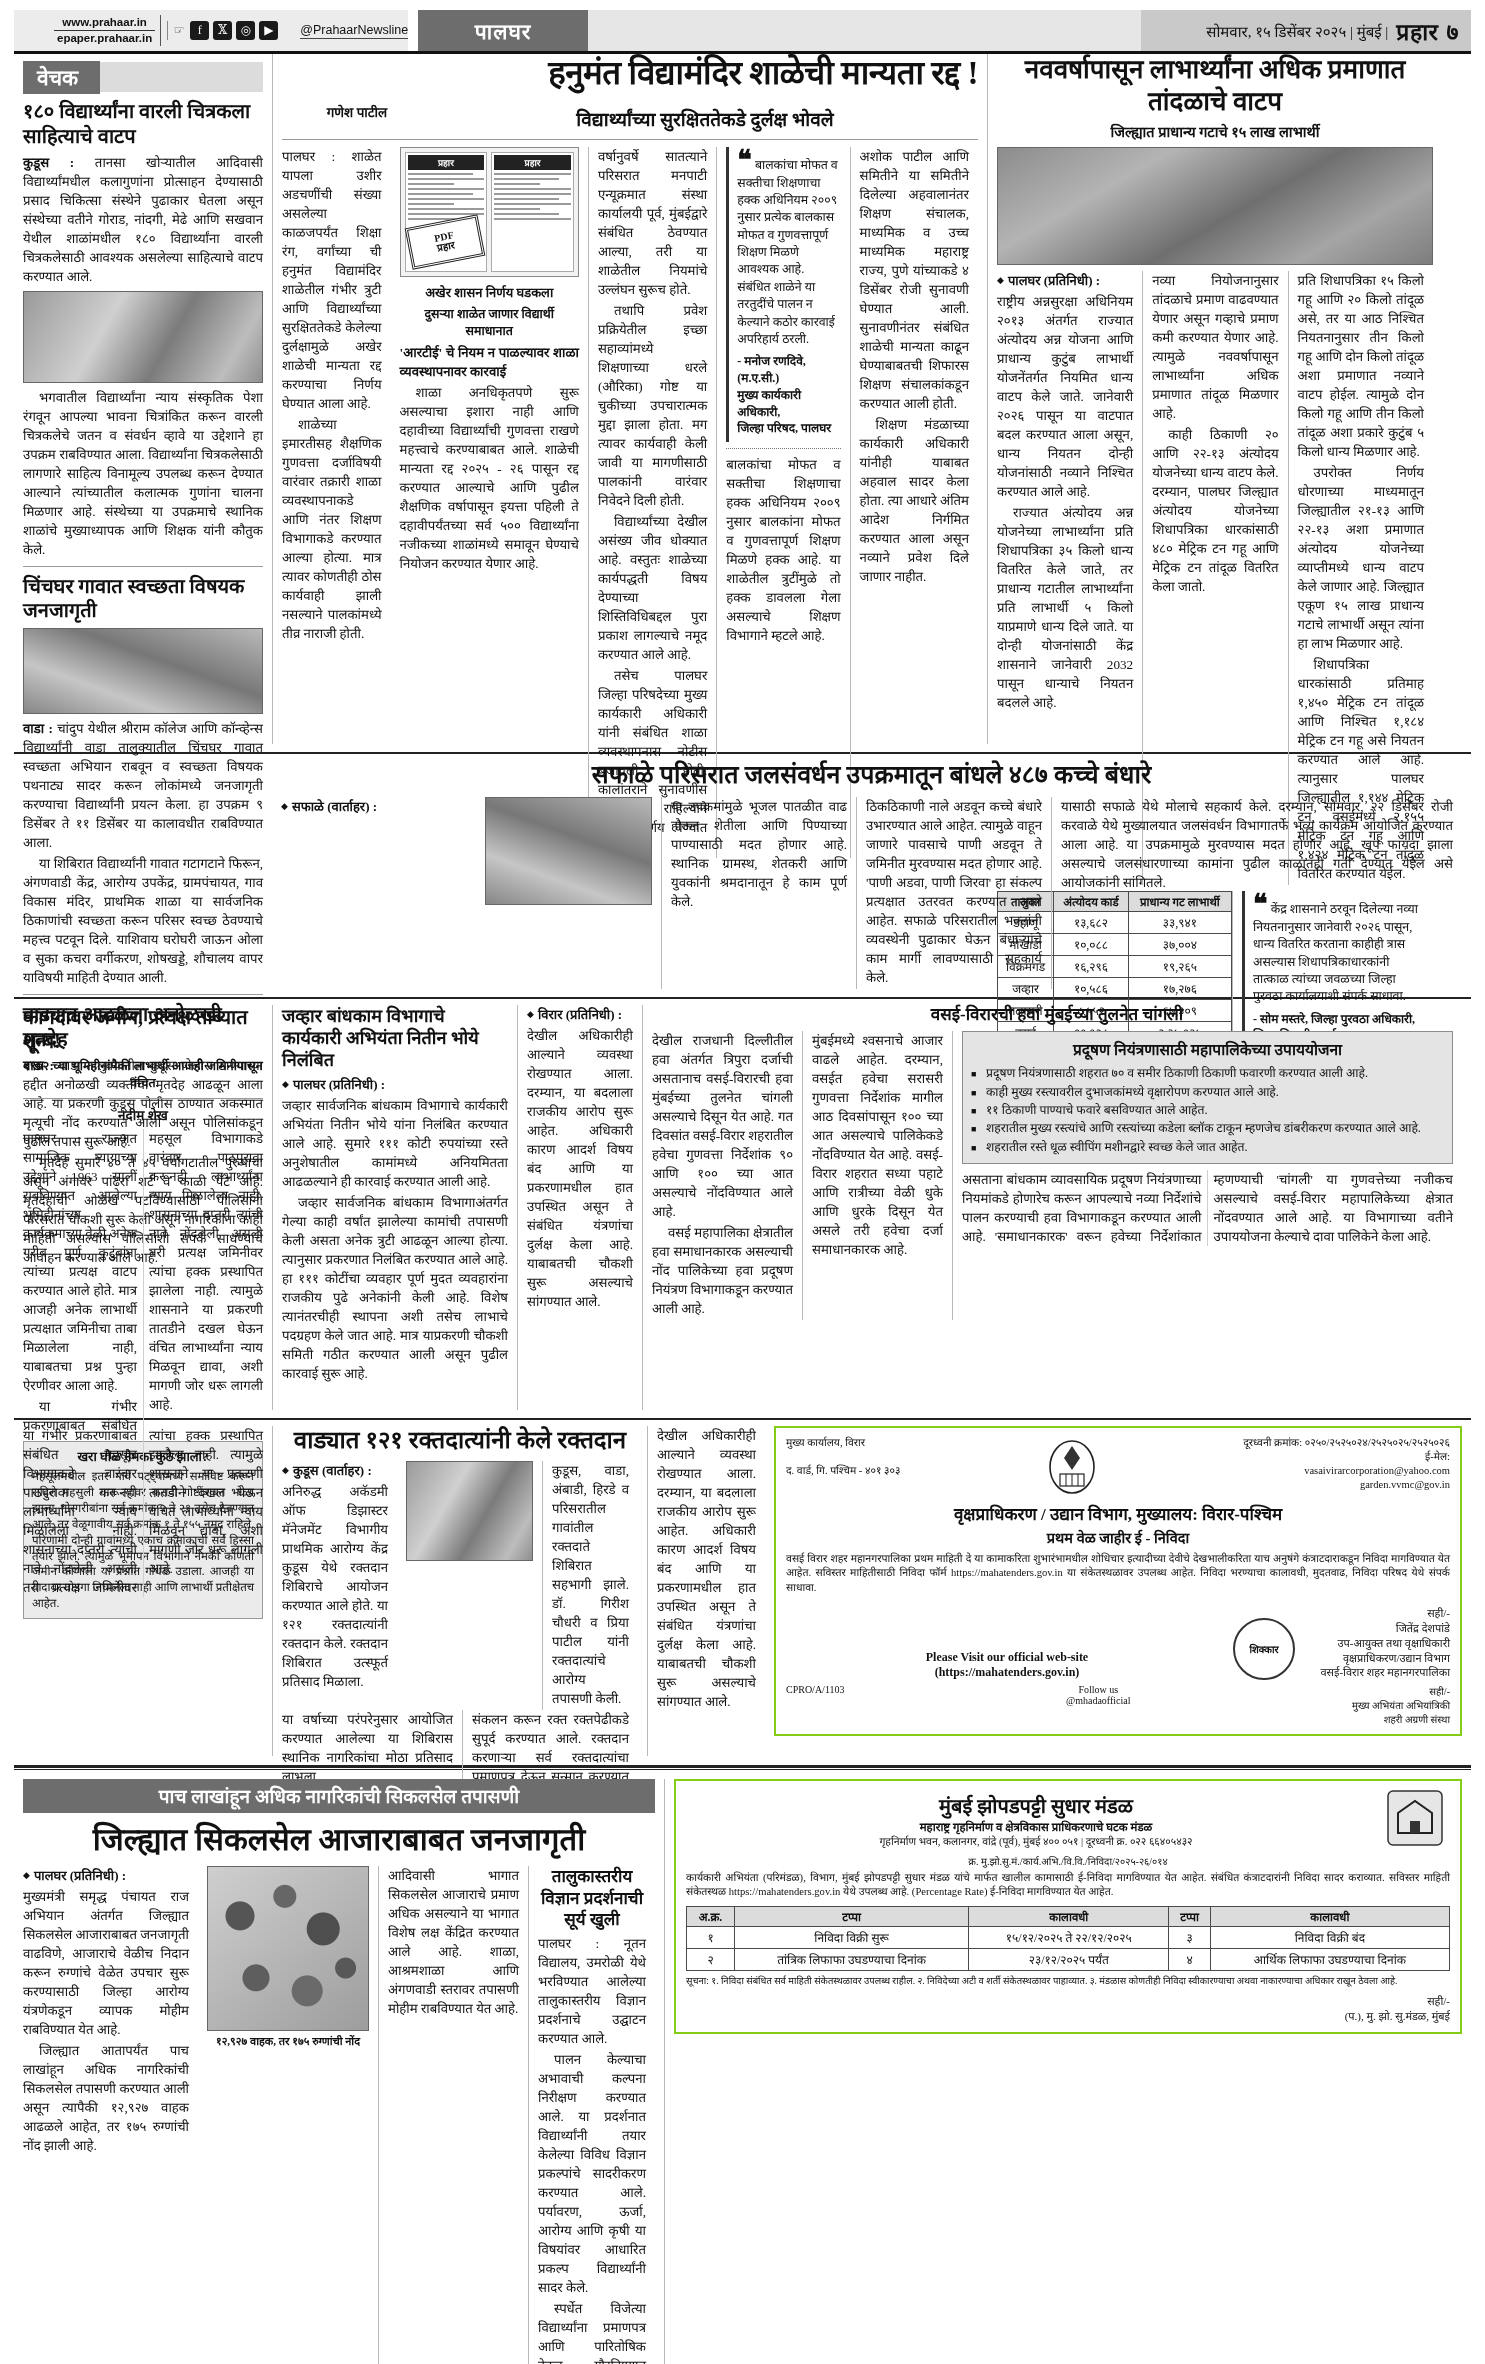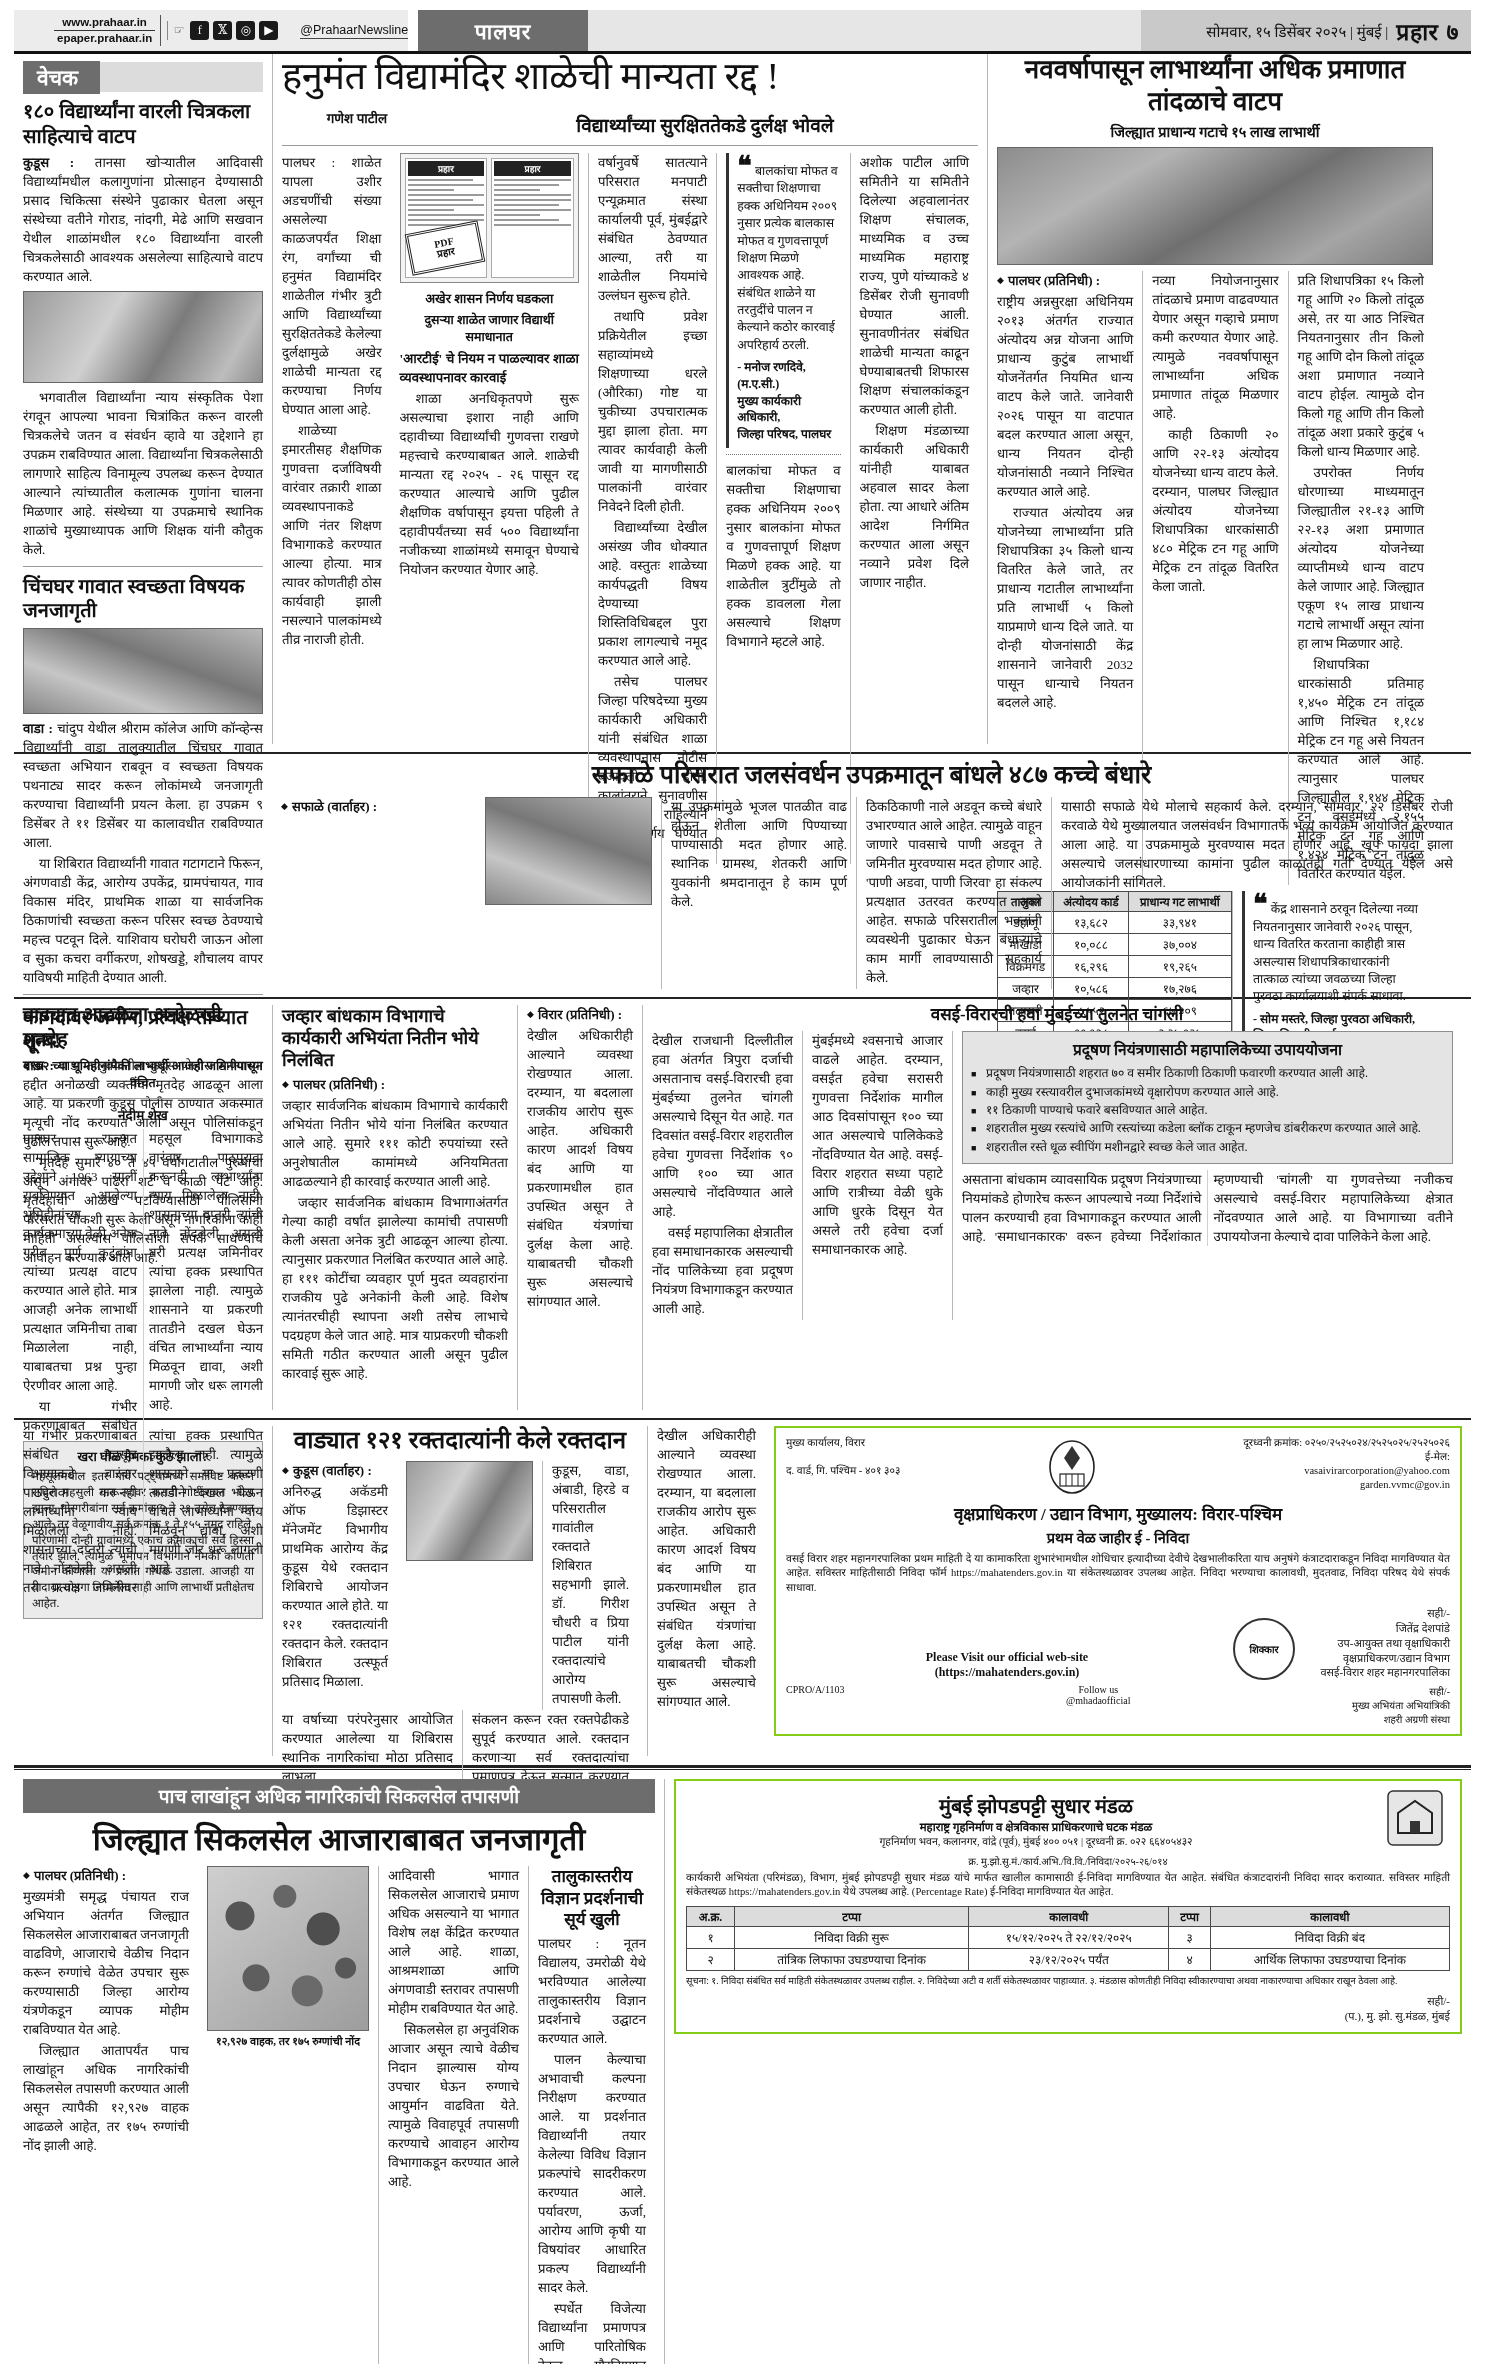--- a/index.html
+++ b/index.html
@@ -37,21 +37,21 @@
   .col { padding: 0 9px; }
   .vrule { border-left: 1px solid #b8b8b8; }
   .hrule { border-top: 1px solid #9a9a9a; margin: 7px 0; }
   .hrule-thick { border-top: 2px solid #222; margin: 8px 0 6px; }
   .hrule-dotted { border-top: 1px dotted #777; margin: 6px 0; }
 
   
   .tag-vechak { display:inline-block; background:#6d6d6d; color:#fff; font-size:21px;
                 font-weight:bold; padding:2px 22px 3px 14px; position:relative; }
   .tag-wrap { background:#dcdcdc; height:30px; display:flex; align-items:center; margin:8px 0 7px;}
-  h1.lead { font-size:38px; font-weight:normal; line-height:1.16; text-align:left; letter-spacing:-0.5px;}
+  h1.lead { font-size:33px; font-weight:bold; line-height:1.16; text-align:right; letter-spacing:-0.5px;}
   h2.sub-lead { font-size:19px; font-weight:bold; text-align:center; margin-top:8px; }
   h2.hl-c { font-size:26px; font-weight:bold; line-height:1.22; text-align:center; }
   h3.hl-sm { font-size:20px; font-weight:bold; line-height:1.24; }
   h3.hl-sm-c { font-size:21px; font-weight:bold; line-height:1.25; text-align:center; }
   .kicker { font-size:14.5px; font-weight:bold; text-align:center; margin-top:4px; }
   .byline { font-size:13.5px; text-align:center; font-weight:600; margin:5px 0; }
   .dateline { font-size:13px; font-weight:bold; margin-bottom:3px; }
   .dateline .dia::before { content:"\25C6"; font-size:9px; margin-right:4px; vertical-align:2px;}
   p.body { font-size:13.2px; line-height:1.44; text-align:justify; text-indent:16px; margin-bottom:2px;
            font-family:"Liberation Serif", serif; }
@@ -526,21 +526,20 @@
           <div class="dateline"><span class="dia"></span><span>पालघर (प्रतिनिधी) :</span></div>
           <p class="body noind">मुख्यमंत्री समृद्ध पंचायत राज अभियान अंतर्गत जिल्ह्यात सिकलसेल आजाराबाबत जनजागृती वाढविणे, आजाराचे वेळीच निदान करून रुग्णांचे वेळेत उपचार सुरू करण्यासाठी जिल्हा आरोग्य यंत्रणेकडून व्यापक मोहीम राबविण्यात येत आहे.</p>
           <p class="body">जिल्ह्यात आतापर्यंत पाच लाखांहून अधिक नागरिकांची सिकलसेल तपासणी करण्यात आली असून त्यापैकी १२,९२७ वाहक आढळले आहेत, तर १७५ रुग्णांची नोंद झाली आहे.</p>
         </div>
         <div class="col" style="width:180px;">
           <div class="photo cells" style="height:165px;"></div>
           <div class="cap b">१२,९२७ वाहक, तर १७५ रुग्णांची नोंद</div>
         </div>
         <div class="col vrule" style="width:150px;">
           <p class="body noind">आदिवासी भागात सिकलसेल आजाराचे प्रमाण अधिक असल्याने या भागात विशेष लक्ष केंद्रित करण्यात आले आहे. शाळा, आश्रमशाळा आणि अंगणवाडी स्तरावर तपासणी मोहीम राबविण्यात येत आहे.</p>
-          <p class="body">सिकलसेल हा अनुवंशिक आजार असून त्याचे वेळीच निदान झाल्यास योग्य उपचार घेऊन रुग्णाचे आयुर्मान वाढविता येते. त्यामुळे विवाहपूर्व तपासणी करण्याचे आवाहन आरोग्य विभागाकडून करण्यात आले आहे.</p>
         </div>
         <div class="col vrule" style="flex:1;">
           <h3 class="hl-sm-c" style="font-size:17px;">तालुकास्तरीय विज्ञान प्रदर्शनाची सूर्य खुली</h3>
           <p class="body noind mt4">पालघर : नूतन विद्यालय, उमरोळी येथे भरविण्यात आलेल्या तालुकास्तरीय विज्ञान प्रदर्शनाचे उद्घाटन करण्यात आले.</p>
           <p class="body">पालन केल्याचा अभावाची कल्पना निरीक्षण करण्यात आले. या प्रदर्शनात विद्यार्थ्यांनी तयार केलेल्या विविध विज्ञान प्रकल्पांचे सादरीकरण करण्यात आले. पर्यावरण, ऊर्जा, आरोग्य आणि कृषी या विषयांवर आधारित प्रकल्प विद्यार्थ्यांनी सादर केले.</p>
           <p class="body">स्पर्धेत विजेत्या विद्यार्थ्यांना प्रमाणपत्र आणि पारितोषिक देऊन गौरविण्यात आले. जिल्हास्तरीय प्रदर्शनासाठी निवड झालेल्या विद्यार्थ्यांचे शिक्षकांनी अभिनंदन केले.</p>
         </div>
       </div>
     </div>
 

